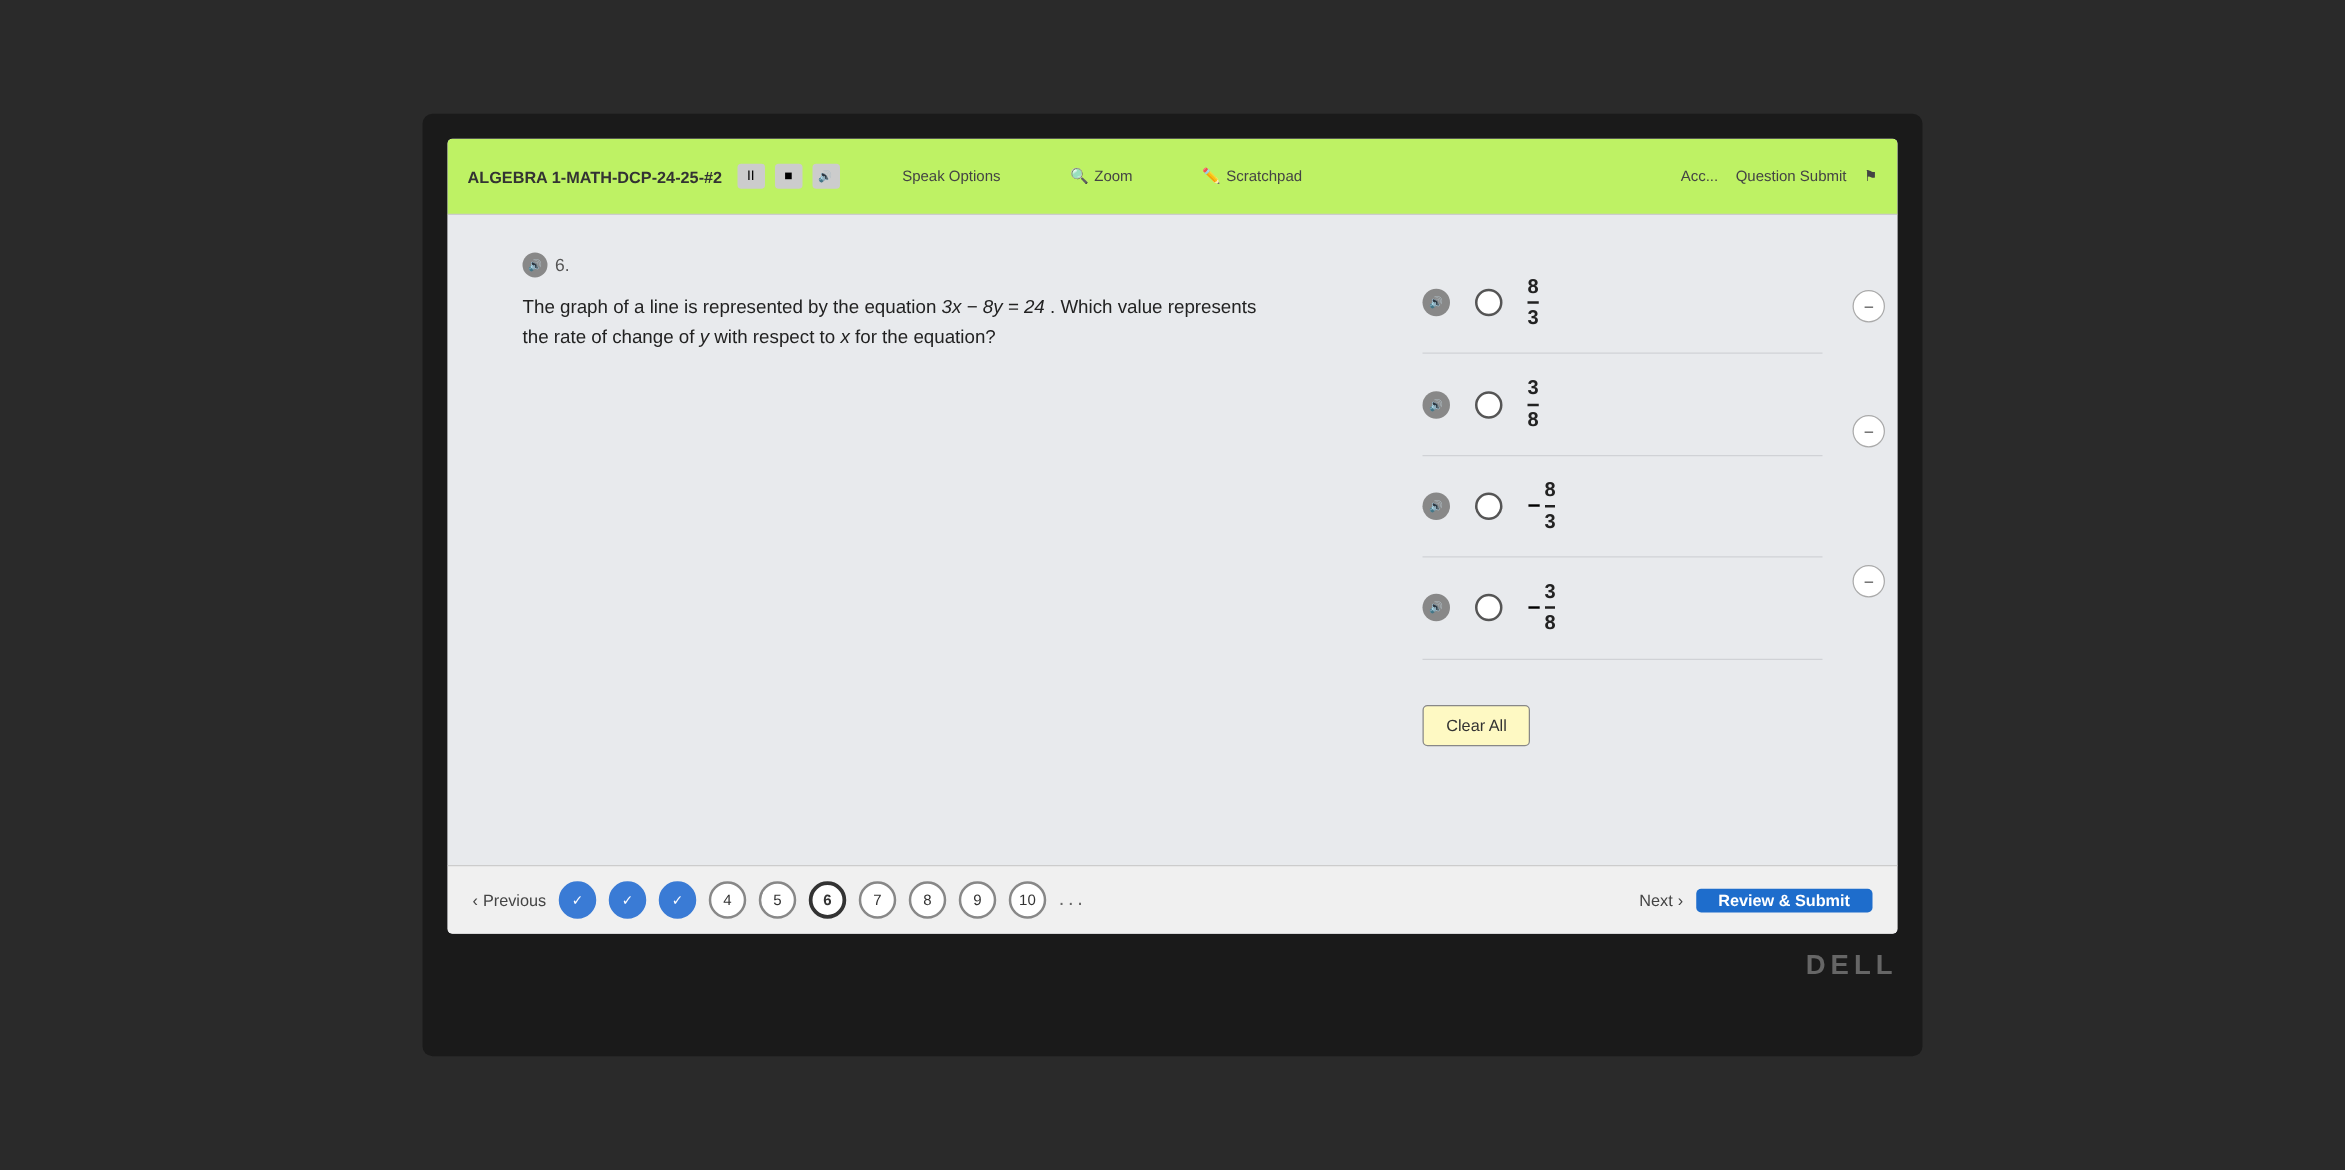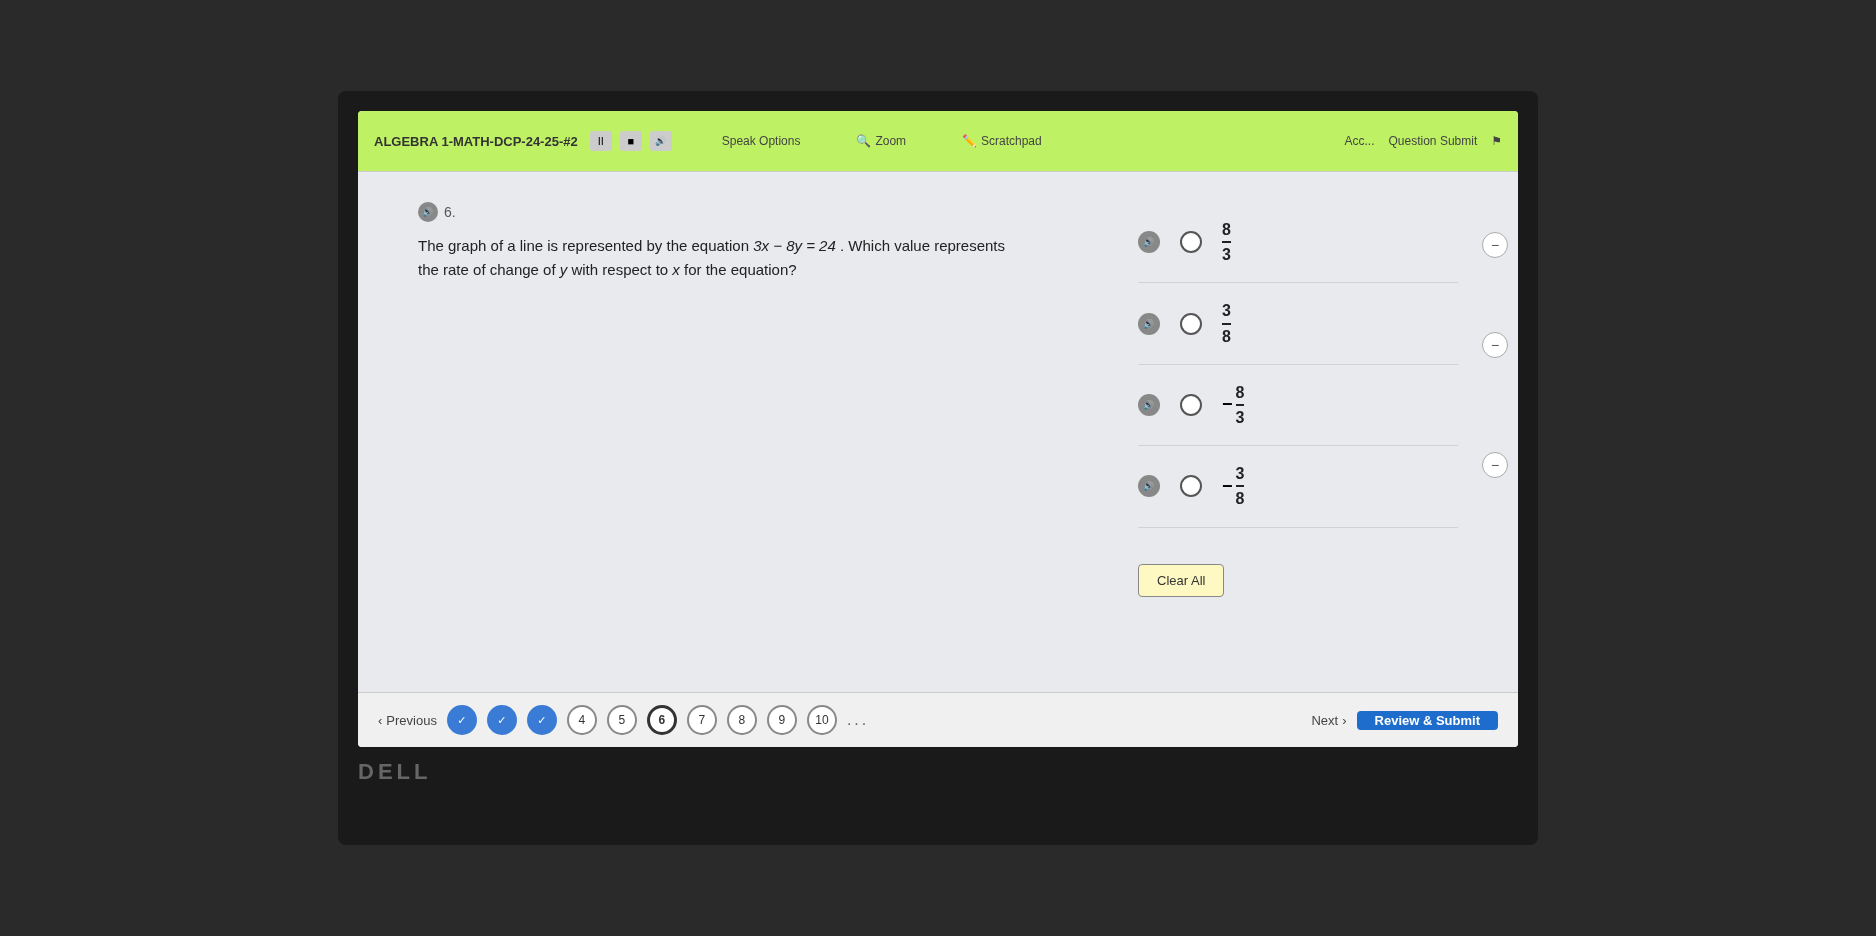--- a/index.html
+++ b/index.html
@@ -282,21 +282,21 @@
       border-radius: 4px;
       padding: 2px 18px;
       font-size: 13px;
       cursor: pointer;
       font-weight: bold;
     }
     .bottom-spacer {
       flex: 1;
     }
     .dell-brand {
-      text-align: left;
+      text-align: right;
       color: #666;
       font-size: 22px;
       font-weight: bold;
       letter-spacing: 4px;
       margin-top: 12px;
     }
   </style>
 </head>
 <body>
 

